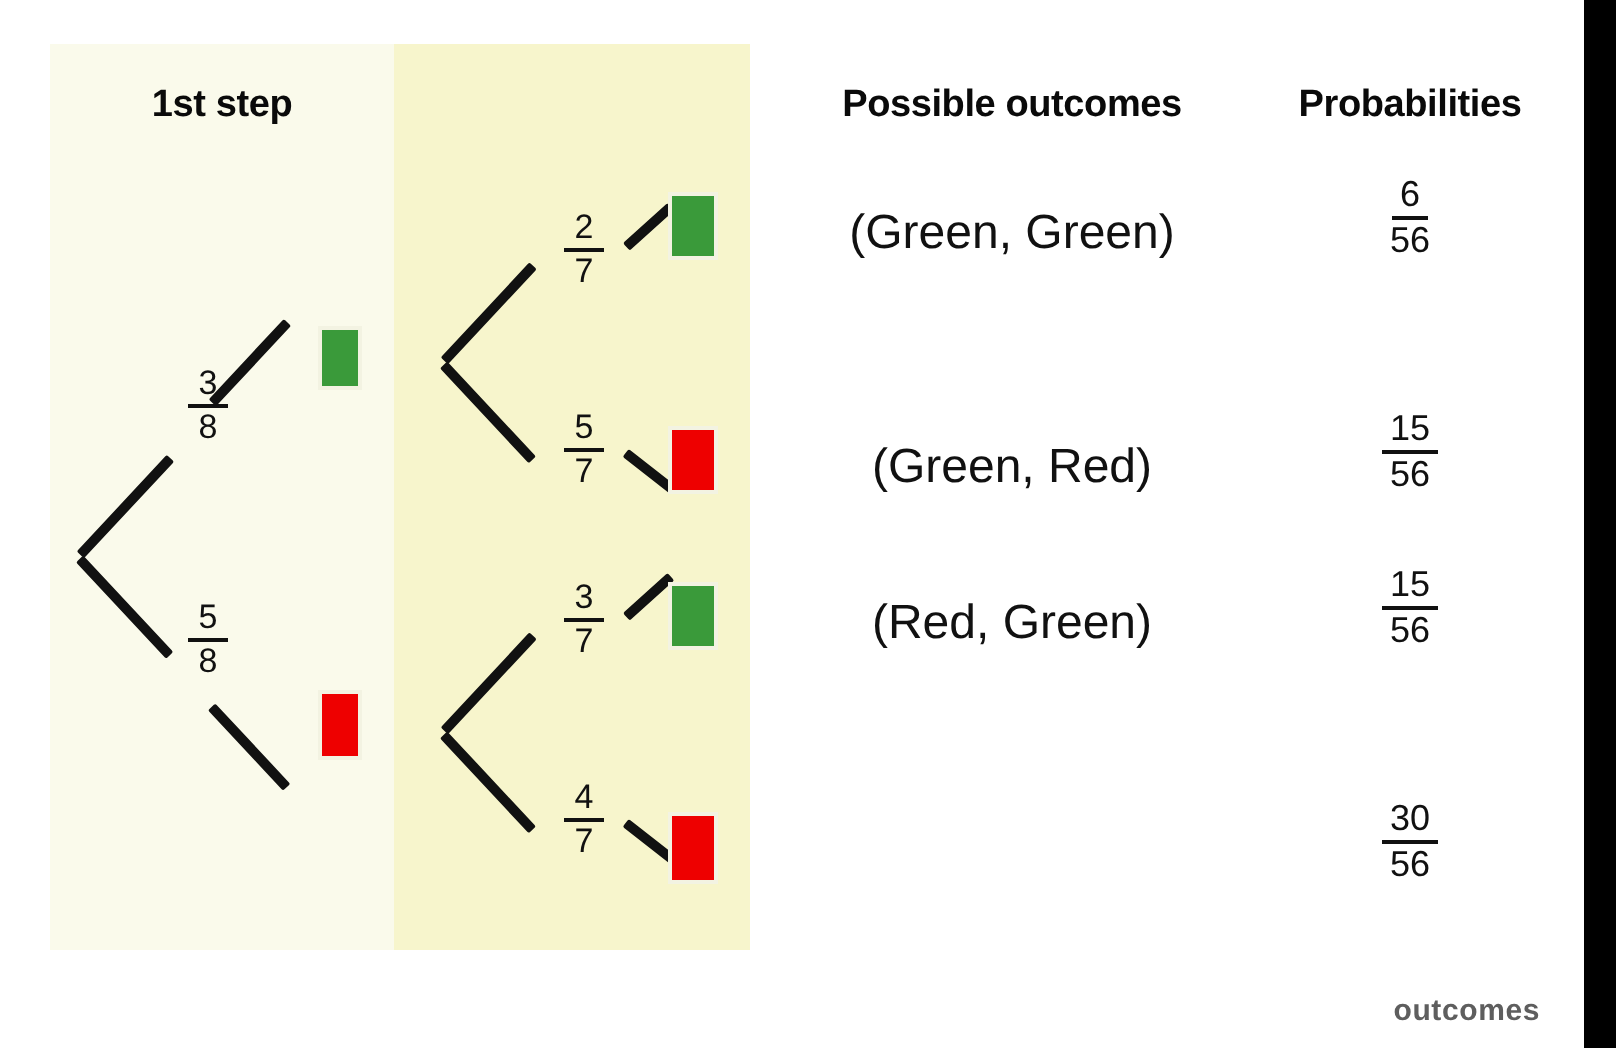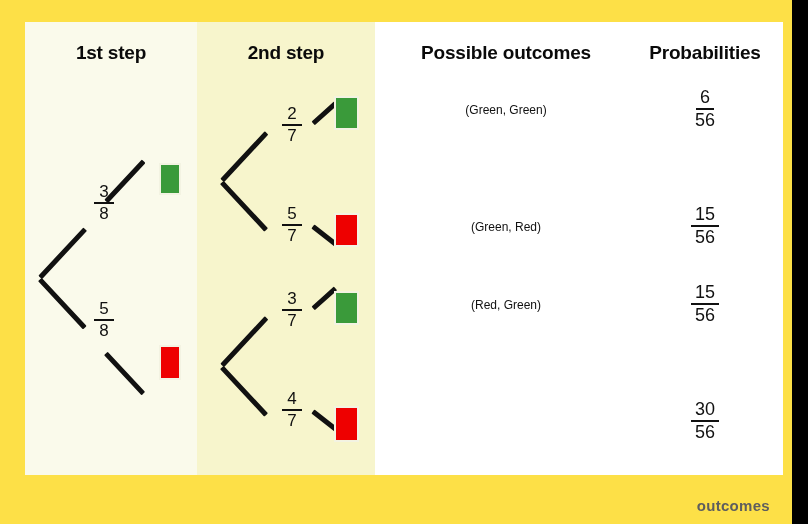--- a/index.html
+++ b/index.html
@@ -11,21 +11,21 @@
     width: 808px;
     height: 524px;
     overflow: hidden;
     font-family: "Liberation Sans", sans-serif;
   }
 
   #canvas {
     position: relative;
     width: 792px;
     height: 524px;
-    background: #fde047;
+    background: #ffffff;
   }
 
   
   .panel {
     position: absolute;
     top: 22px;
     height: 453px;
   }
   #panel-step1 { left: 25px;  width: 172px; background: #FAFAEB; }
   #panel-step2 { left: 197px; width: 178px; background: #F7F5CC; }
@@ -85,21 +85,21 @@
     display: block;
     padding-top: 1px;
   }
 
   
   .outcome {
     position: absolute;
     left: 386px;
     width: 240px;
     text-align: center;
-    font-size: 12px;
+    font-size: 24px;
     color: #111111;
     white-space: nowrap;
   }
   .probability {
     position: absolute;
     left: 625px;
     width: 160px;
     text-align: center;
     font-size: 18px;
     color: #111111;
@@ -131,21 +131,20 @@
 </head>
 <body>
 
 <div id="canvas">
 
   <div class="panel" id="panel-step1"></div>
   <div class="panel" id="panel-step2"></div>
   <div class="panel" id="panel-right"></div>
 
   <div class="col-title" id="title-step1">1st step</div>
-  <div class="col-title" id="title-step2">2nd step</div>
   <div class="col-title" id="title-probabilities">Probabilities</div>
   <div class="col-title" id="title-outcomes">Possible outcomes</div>
 
   <div class="branch" style="left:40px; top:275px; width:66px; transform: rotate(-47deg);"></div>
 
   <div class="branch" style="left:106px; top:199px; width:55px; transform: rotate(-47deg);"></div>
 
   <div class="branch" style="left:40px; top:277px; width:66px; transform: rotate(47deg);"></div>
 
   <div class="branch" style="left:106px; top:351px; width:55px; transform: rotate(47deg);"></div>

